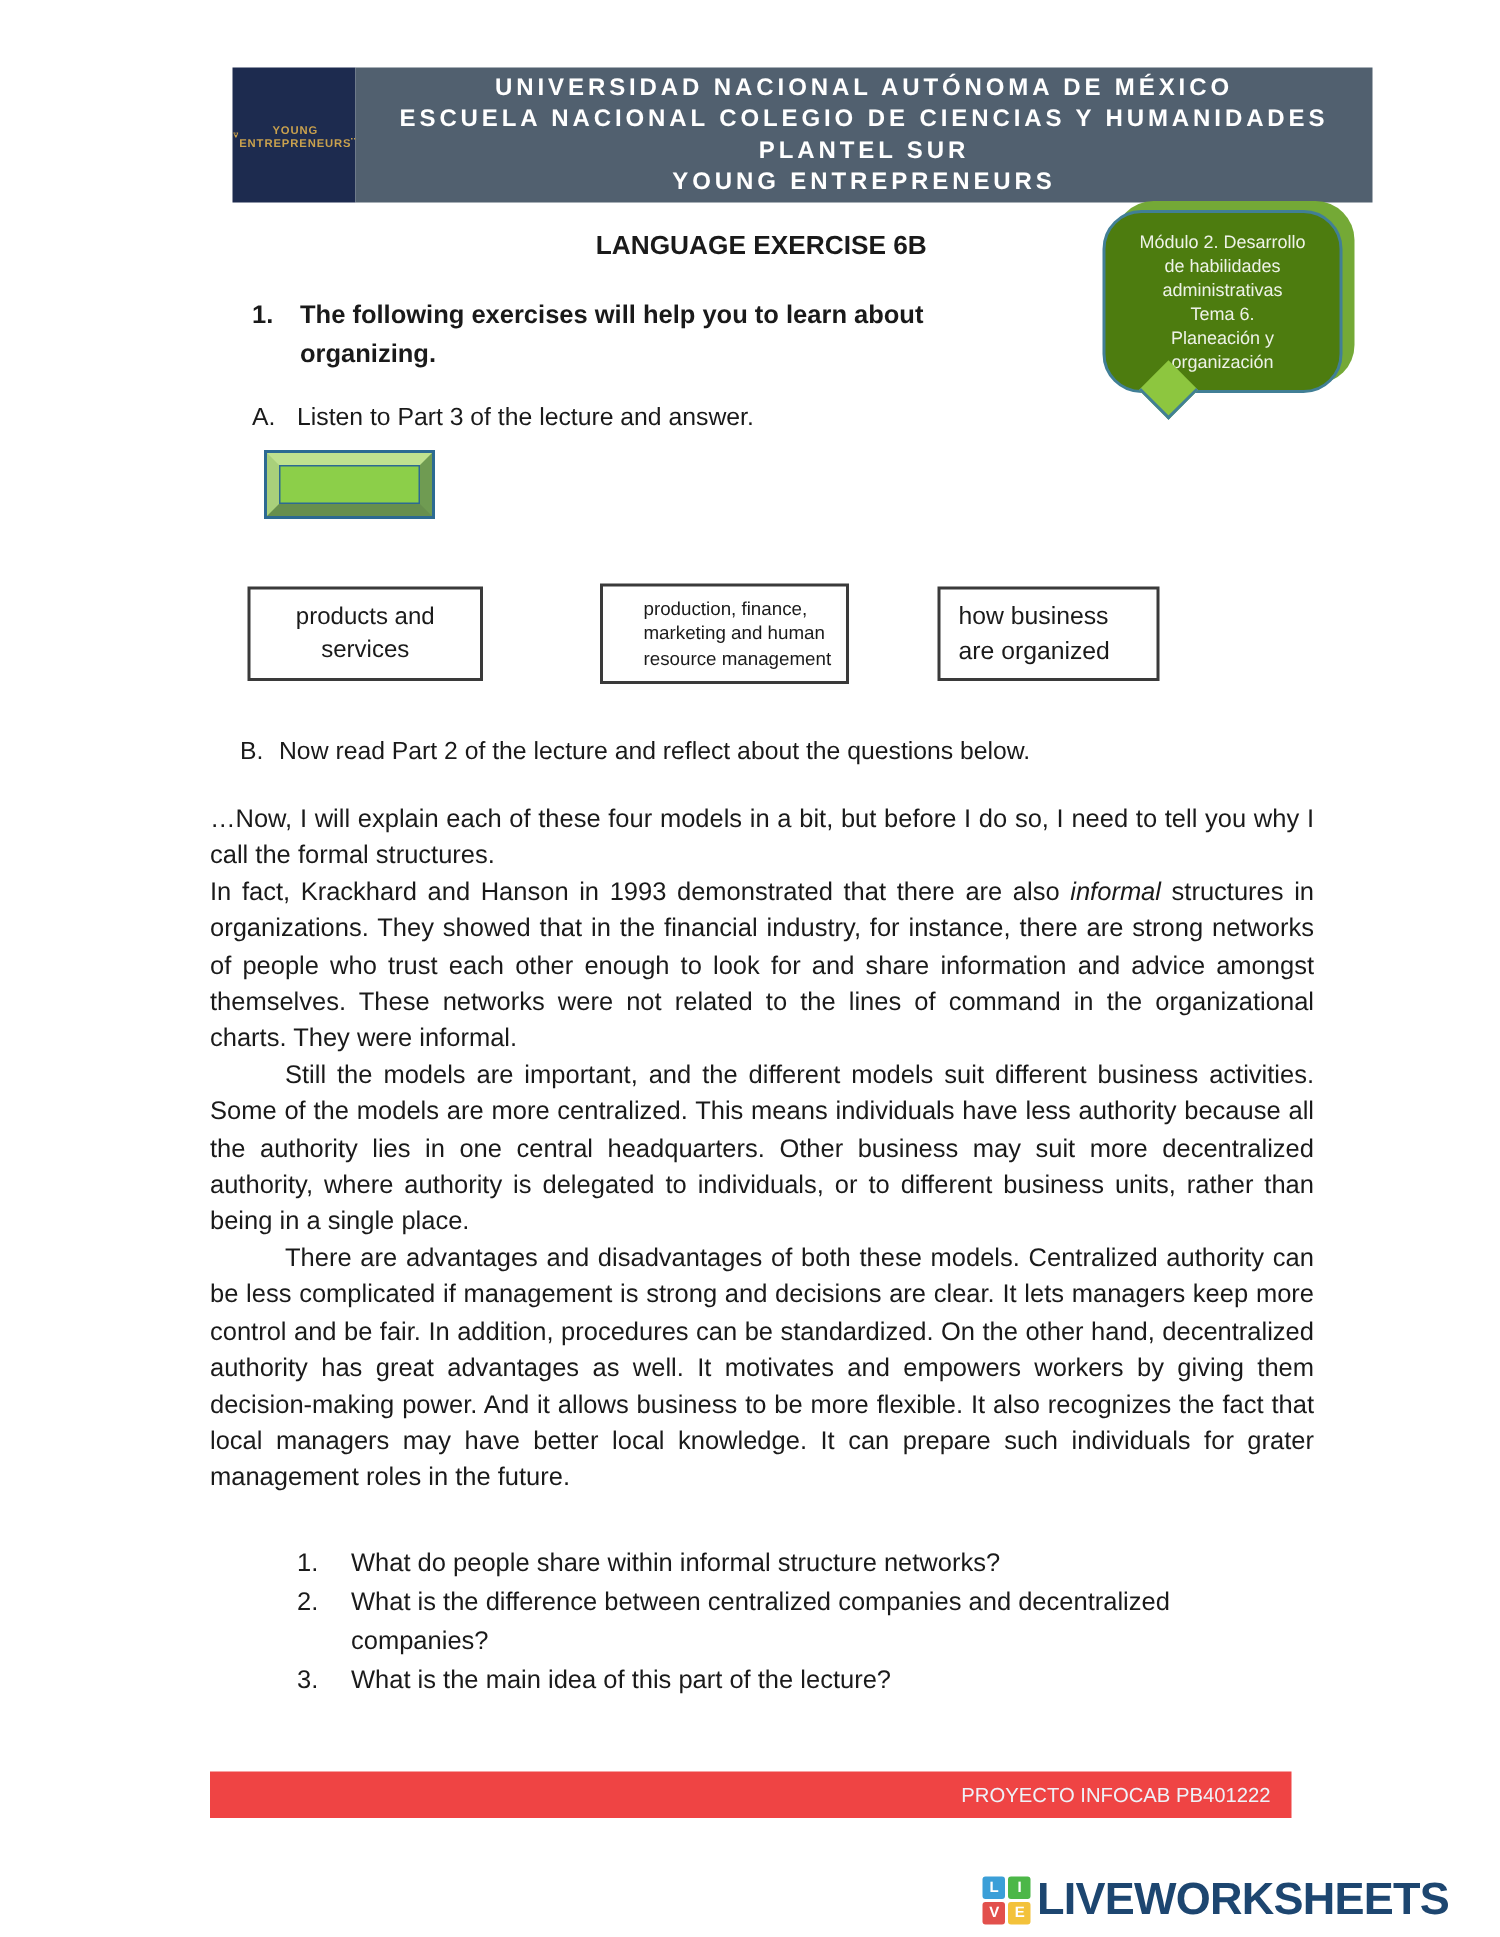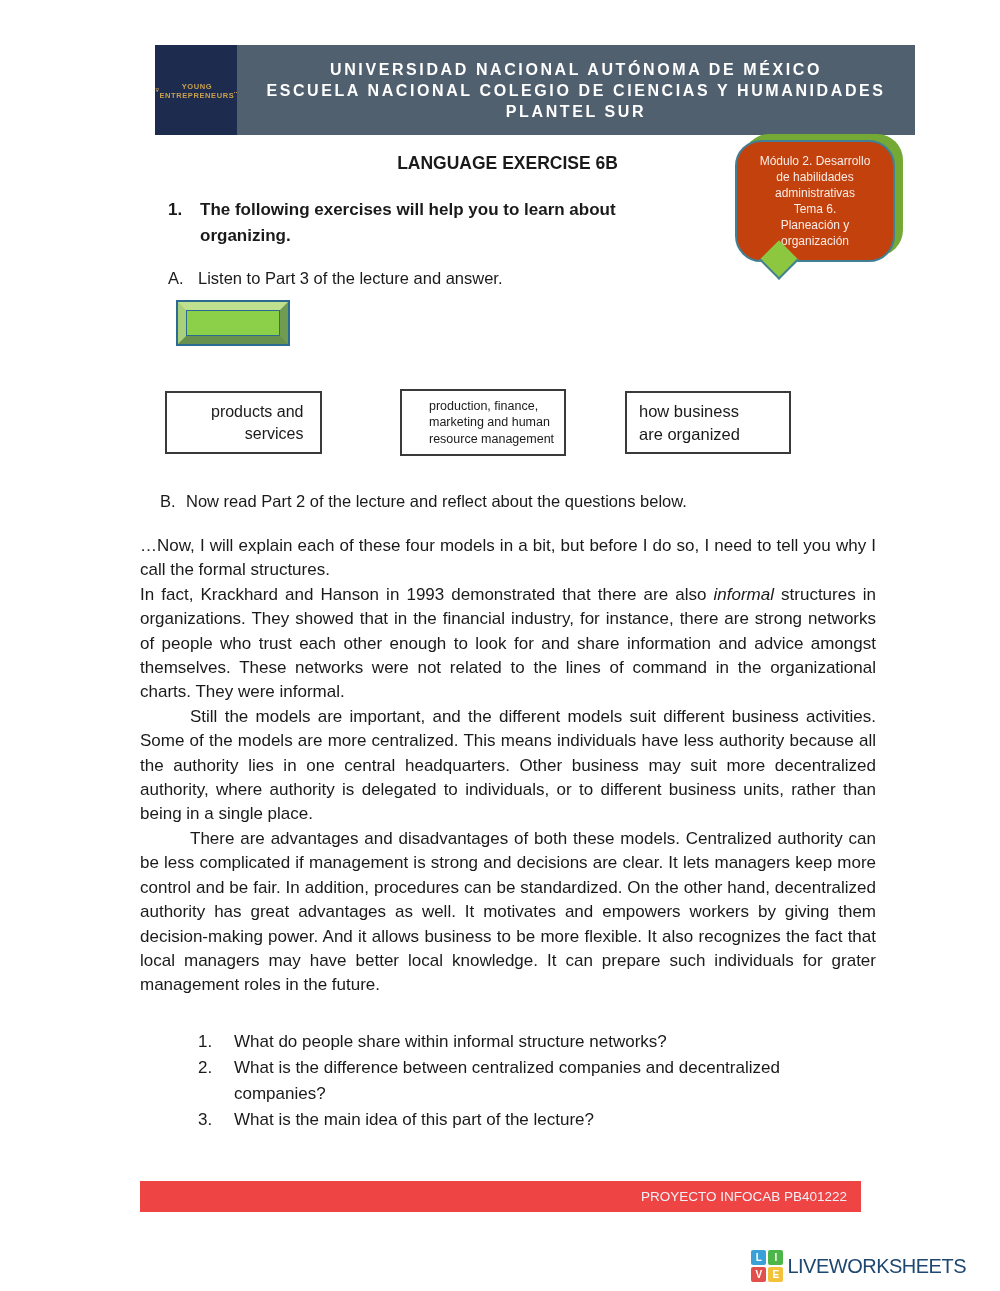--- a/index.html
+++ b/index.html
@@ -24,21 +24,21 @@
 
   
   .doc-title{position:absolute;left:140px;top:153px;width:735px;text-align:center;
     font-size:17.5px;font-weight:bold;}
 
   
   .bubble-wrap{position:absolute;left:735px;top:140px;width:160px;height:122px;}
   .bubble-shadow{position:absolute;left:8px;top:-6px;width:160px;height:122px;
     background:#74a936;border-radius:26px;}
   .bubble{position:absolute;left:0;top:0;width:160px;height:122px;box-sizing:border-box;
-    background:#c2410c;border:2px solid #417f96;border-radius:26px;
+    background:#4d7c0f;border:2px solid #417f96;border-radius:26px;
     display:flex;flex-direction:column;justify-content:center;text-align:center;
     color:rgba(255,255,255,.9);font-size:12px;line-height:16px;z-index:2;}
   .bubble-tail{position:absolute;left:30px;bottom:-12px;width:26px;height:26px;
     background:#8dc63f;border-right:2px solid #417f96;border-bottom:2px solid #417f96;
     transform:rotate(45deg);z-index:3;}
 
   
   .ex1{position:absolute;left:168px;top:197px;width:560px;display:flex;
     font-size:17px;font-weight:bold;line-height:26px;}
   .ex1 .marker{width:32px;flex-shrink:0;}
@@ -50,27 +50,27 @@
   .audio-btn{position:absolute;left:176px;top:300px;width:114px;height:46px;
     box-sizing:border-box;border:2px solid #2c6a92;background:#8ccf49;cursor:pointer;padding:0;}
   .audio-bevel{box-sizing:border-box;width:100%;height:100%;
     border:8px solid;border-color:#bfe18f #6f9b52 #678f4d #a9d07b;}
   .audio-inner{box-sizing:border-box;width:100%;height:100%;border:1px solid #2c6a92;background:#8ccf49;}
 
   
   .q1{position:absolute;left:158px;top:357px;font-size:16.5px;}
   .opt{position:absolute;box-sizing:border-box;border:2px solid #3a3a3a;background:#fff;
     display:flex;align-items:center;cursor:pointer;}
-  .opt1{left:165px;top:391px;width:157px;height:63px;justify-content:center;text-align:right;
+  .opt1{left:165px;top:391px;width:157px;height:63px;justify-content:center;text-align:center;
     font-size:16px;line-height:22px;}
   .opt1 span{width:120px;}
   .opt2{left:400px;top:389px;width:166px;height:67px;font-size:12.5px;line-height:16.5px;
     padding-left:27px;}
   .opt2 span{width:140px;}
-  .opt3{left:625px;top:391px;width:166px;height:63px;font-size:16.5px;line-height:23px;
+  .opt3{left:625px;top:391px;width:148px;height:63px;font-size:16.5px;line-height:23px;
     padding-left:12px;}
   .opt3 span{width:125px;}
 
   .secB{position:absolute;left:160px;top:492px;display:flex;font-size:16.5px;}
   .secB .marker{width:26px;flex-shrink:0;}
 
   
   .passage{position:absolute;left:140px;top:534px;width:736px;
     font-size:17px;line-height:24.4px;text-align:justify;}
   .passage p{margin:0;}
@@ -89,21 +89,21 @@
 
   
   .brand{position:absolute;right:34px;top:1250px;display:flex;align-items:center;}
   .tiles{display:grid;grid-template-columns:15px 15px;grid-template-rows:15px 15px;gap:2px;margin-right:4px;}
   .tile{border-radius:2px;color:#fff;font-size:10px;font-weight:bold;
     display:flex;align-items:center;justify-content:center;}
   .tile-l{background:#3b9fd8;}
   .tile-i{background:#4cb748;}
   .tile-v{background:#e2504c;}
   .tile-e{background:#f3c23b;}
-  .wordmark{font-size:20px;font-weight:400;color:#1d4670;letter-spacing:-.5px;}
+  .wordmark{font-size:30px;font-weight:700;color:#1d4670;letter-spacing:-.5px;}
 </style>
 </head>
 <body>
 
 <div class="sheet">
 
   <div class="header">
     <div class="logo-box">
       <svg width="44" height="38" viewBox="0 0 44 38">
         <path d="M5 2 L16 2 L22 17 L28 2 L39 2 L26 36 L18 36 Z" fill="#c9a14e"></path>
@@ -113,20 +113,21 @@
       <div class="logo-name">
         <div>YOUNG</div>
         <div>ENTREPRENEURS</div>
       </div>
       <div class="logo-dots"></div>
     </div>
     <div class="header-bar">
       <div>UNIVERSIDAD NACIONAL AUTÓNOMA DE MÉXICO</div>
       <div>ESCUELA NACIONAL COLEGIO DE CIENCIAS Y HUMANIDADES</div>
       <div>PLANTEL SUR</div>
+      <div>YOUNG ENTREPRENEURS</div>
     </div>
   </div>
 
   <div class="doc-title">LANGUAGE EXERCISE 6B</div>
 
   <div class="bubble-wrap">
     <div class="bubble-shadow"></div>
     <div class="bubble-tail"></div>
     <div class="bubble">
       <span>Módulo 2. Desarrollo</span>

